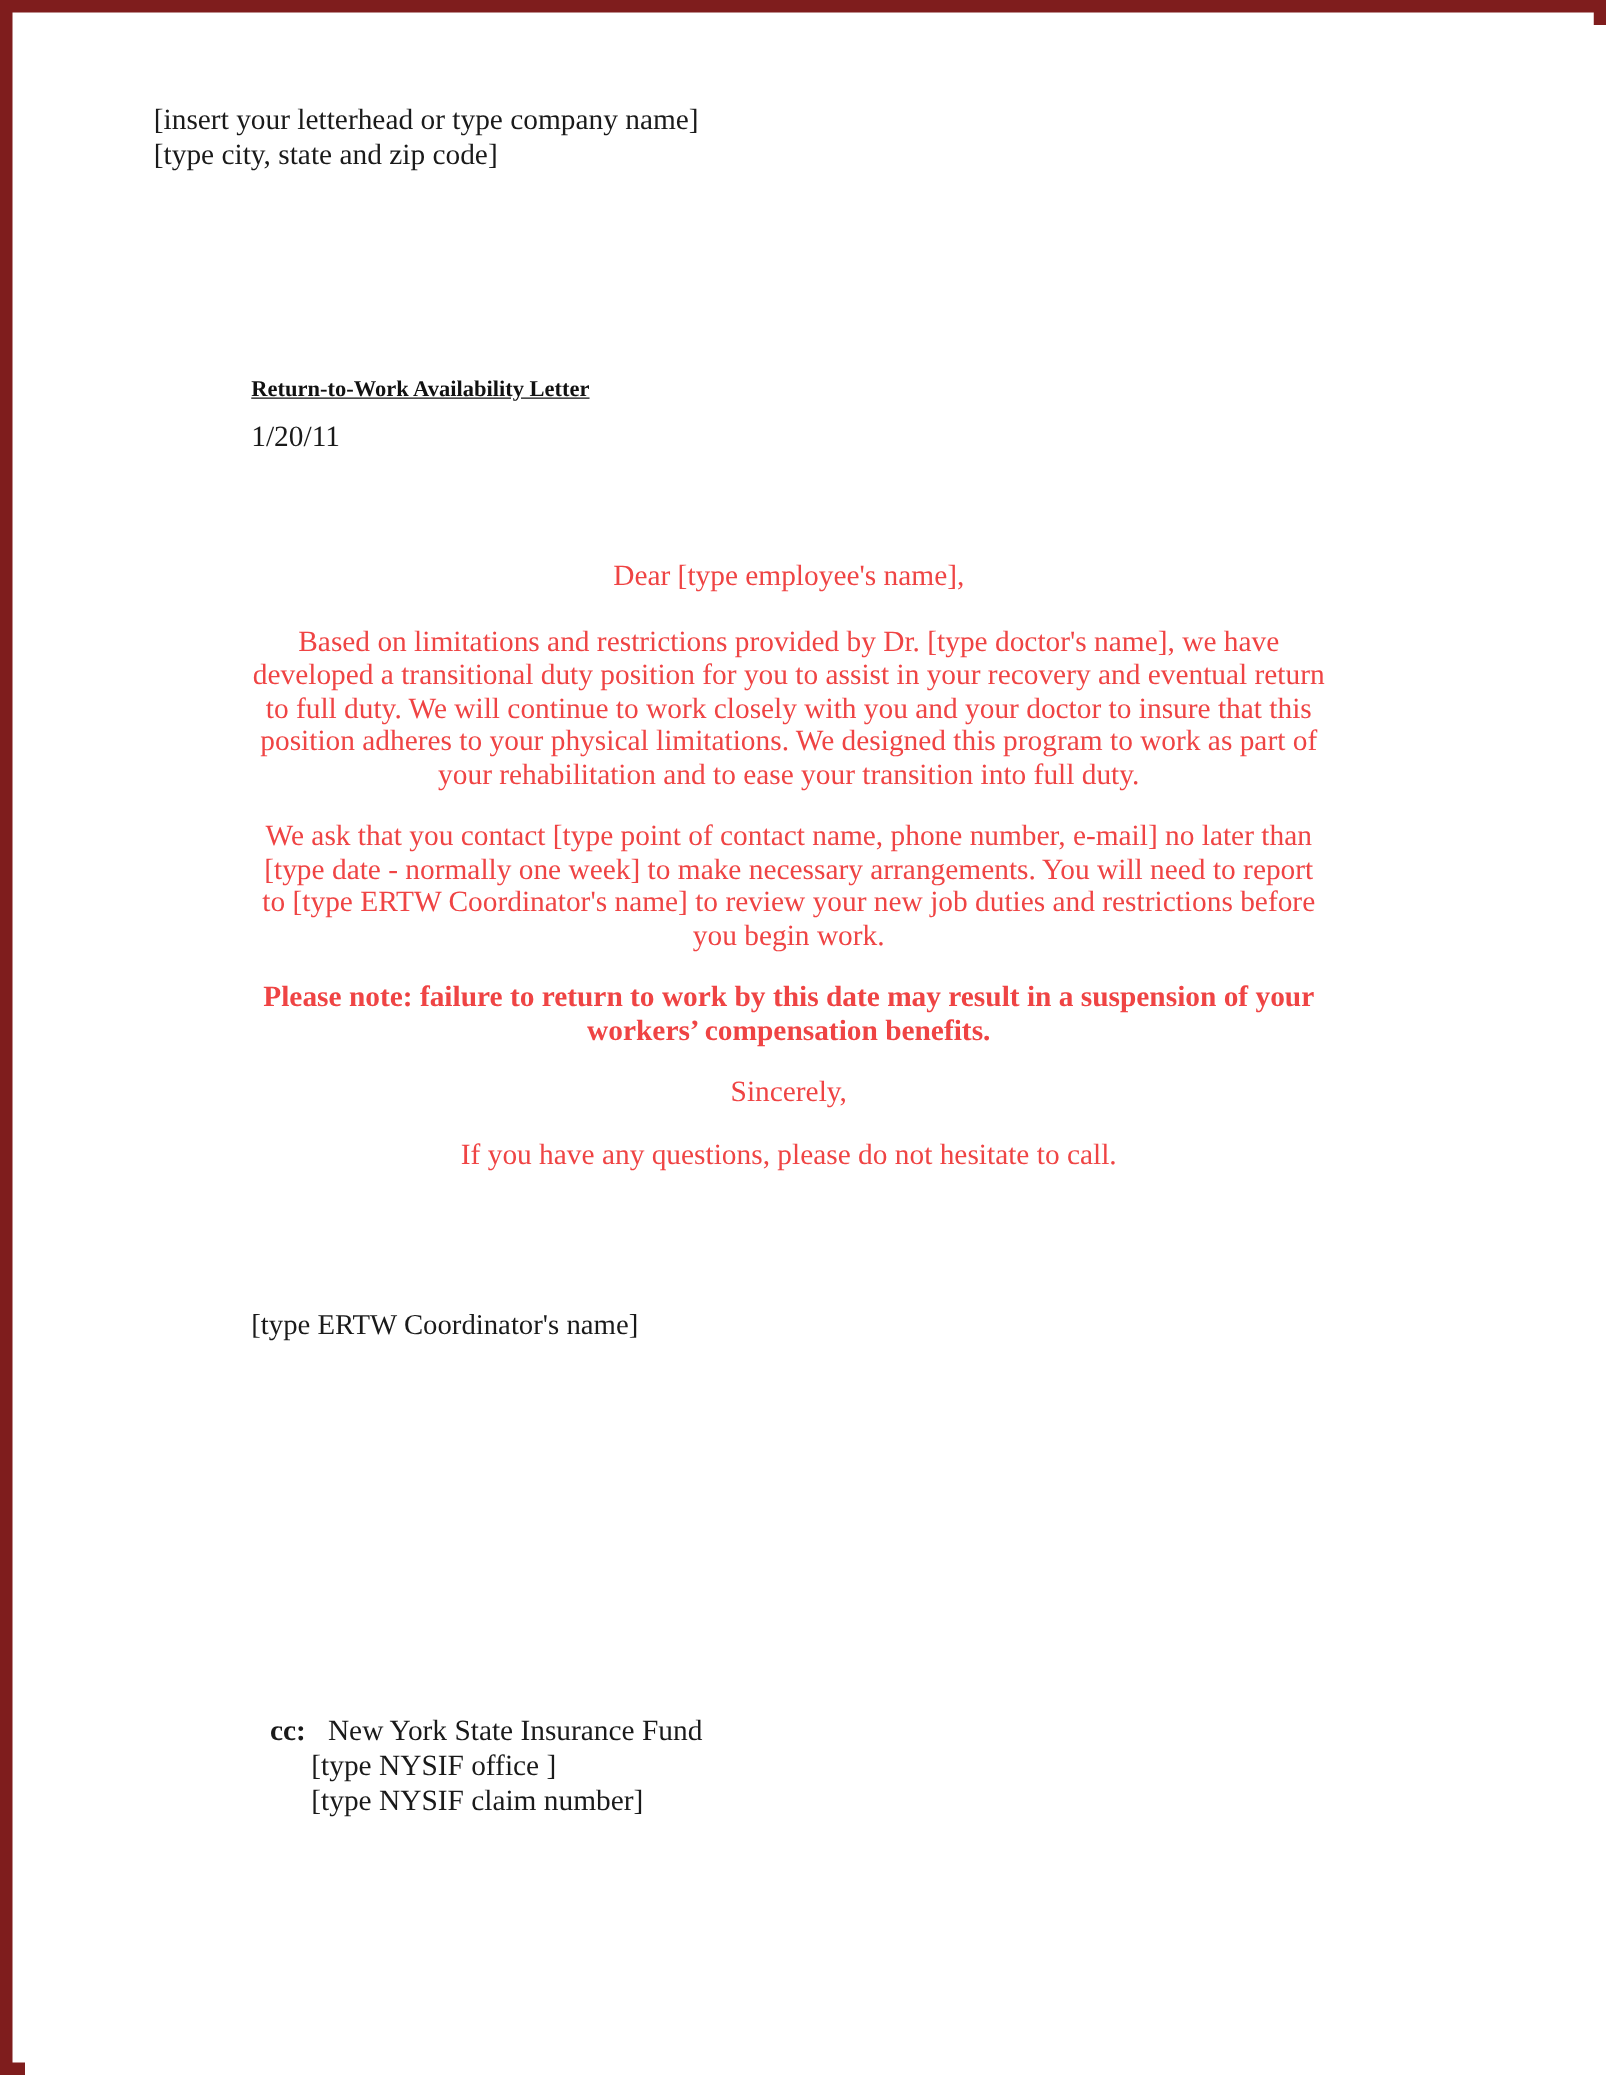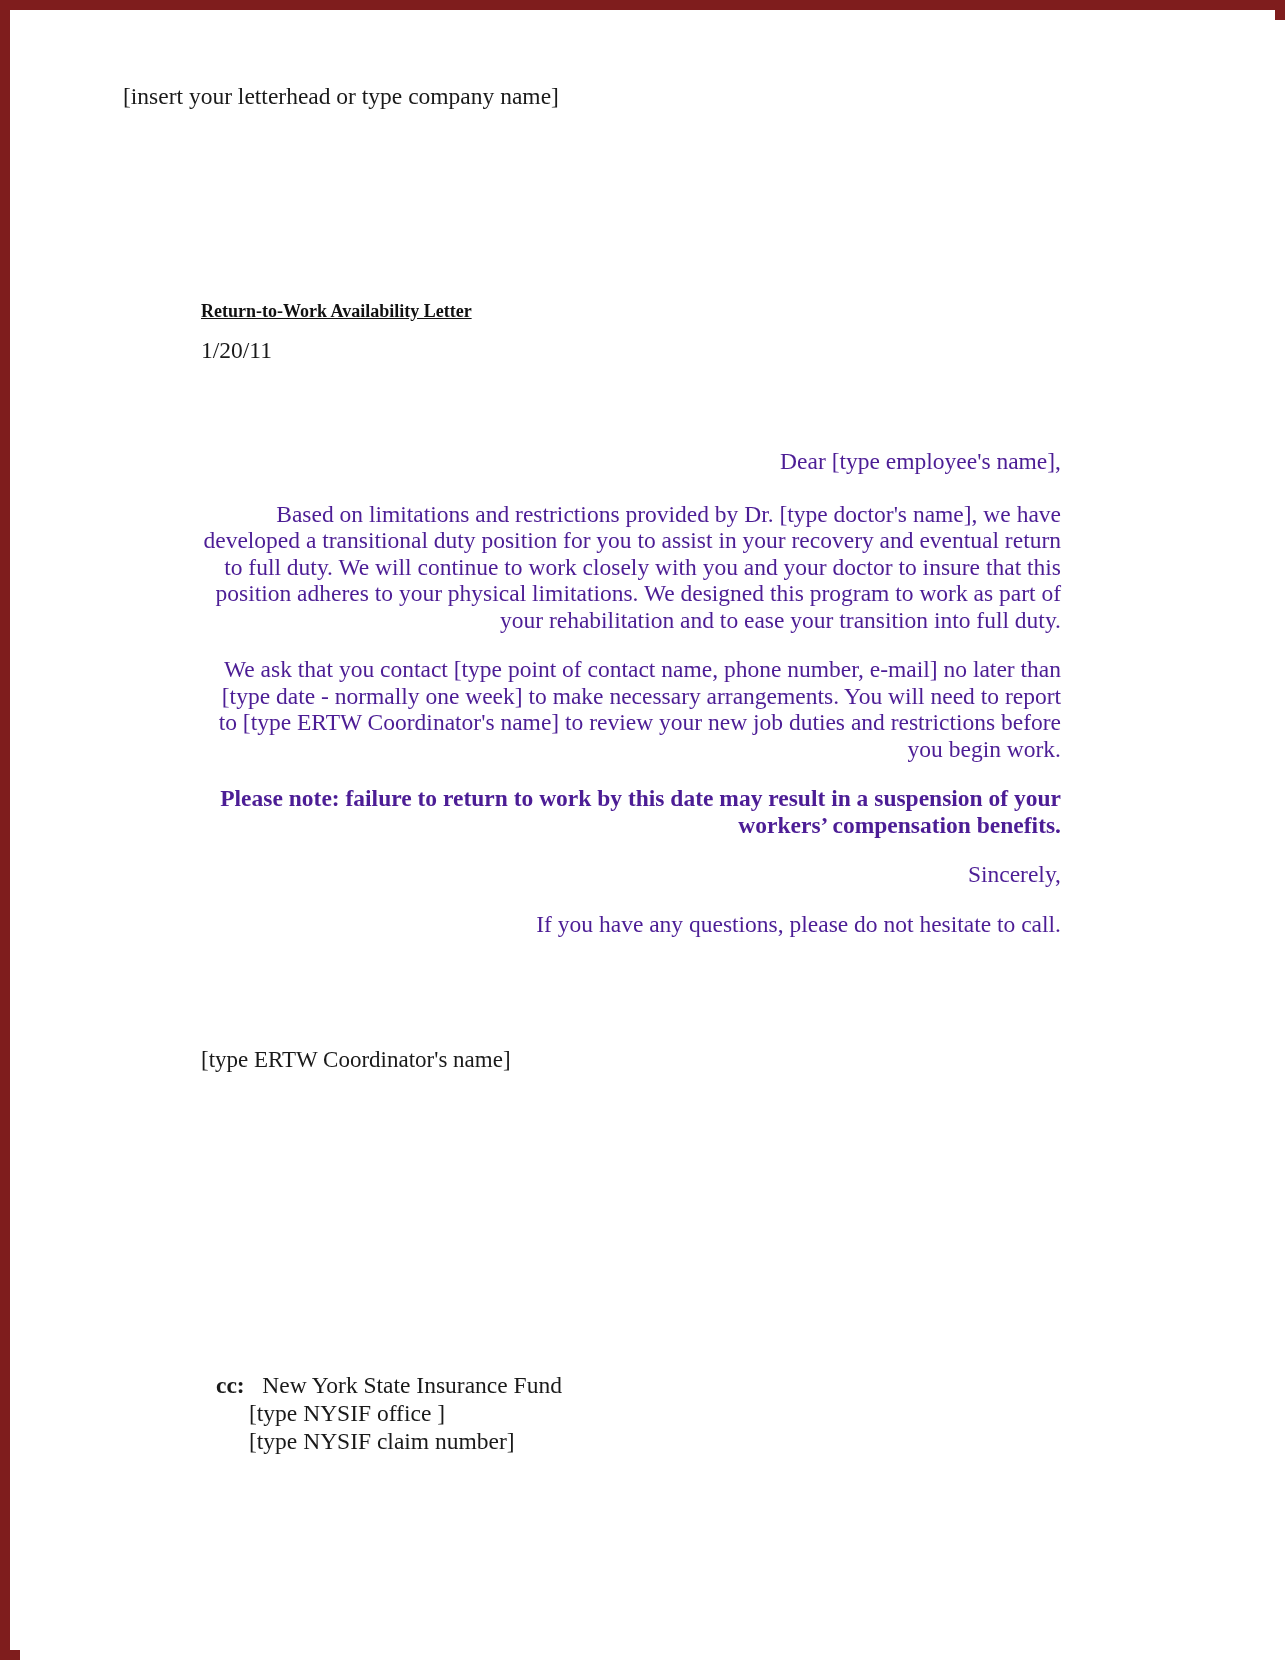--- a/index.html
+++ b/index.html
@@ -59,22 +59,22 @@
     font-size: 23.5px;
     color: #1a1a1a;
   }
   .body-block {
     position: absolute;
     left: 181px;
     top: 428px;
     width: 860px;
     font-size: 23.5px;
     line-height: 26.5px;
-    color: #4c1d95;
-    text-align: right;
+    color: #ef4444;
+    text-align: center;
   }
   .body-block p {
     margin: 0 0 23px 0;
   }
   .body-block p.bold {
     font-weight: bold;
   }
   .salutation {
     margin-bottom: 26px !important;
   }
@@ -106,20 +106,21 @@
   }
 </style>
 </head>
 <body>
 
 <div class="page-frame">
   <div class="paper">
 
     <div class="letterhead">
       <div>[insert your letterhead or type company name]</div>
+      <div>[type city, state and zip code]</div>
     </div>
 
     <div class="doc-title">Return-to-Work Availability Letter</div>
 
     <div class="date-line">1/20/11</div>
 
     <div class="body-block">
       <p class="salutation">Dear [type employee's name],</p>
       <p>Based on limitations and restrictions provided by Dr. [type doctor's name], we have developed a transitional duty position for you to assist in your recovery and eventual return to full duty. We will continue to work closely with you and your doctor to insure that this position adheres to your physical limitations. We designed this program to work as part of your rehabilitation and to ease your transition into full duty.</p>
       <p>We ask that you contact [type point of contact name, phone number, e-mail] no later than [type date - normally one week] to make necessary arrangements. You will need to report to [type ERTW Coordinator's name] to review your new job duties and restrictions before you begin work.</p>

